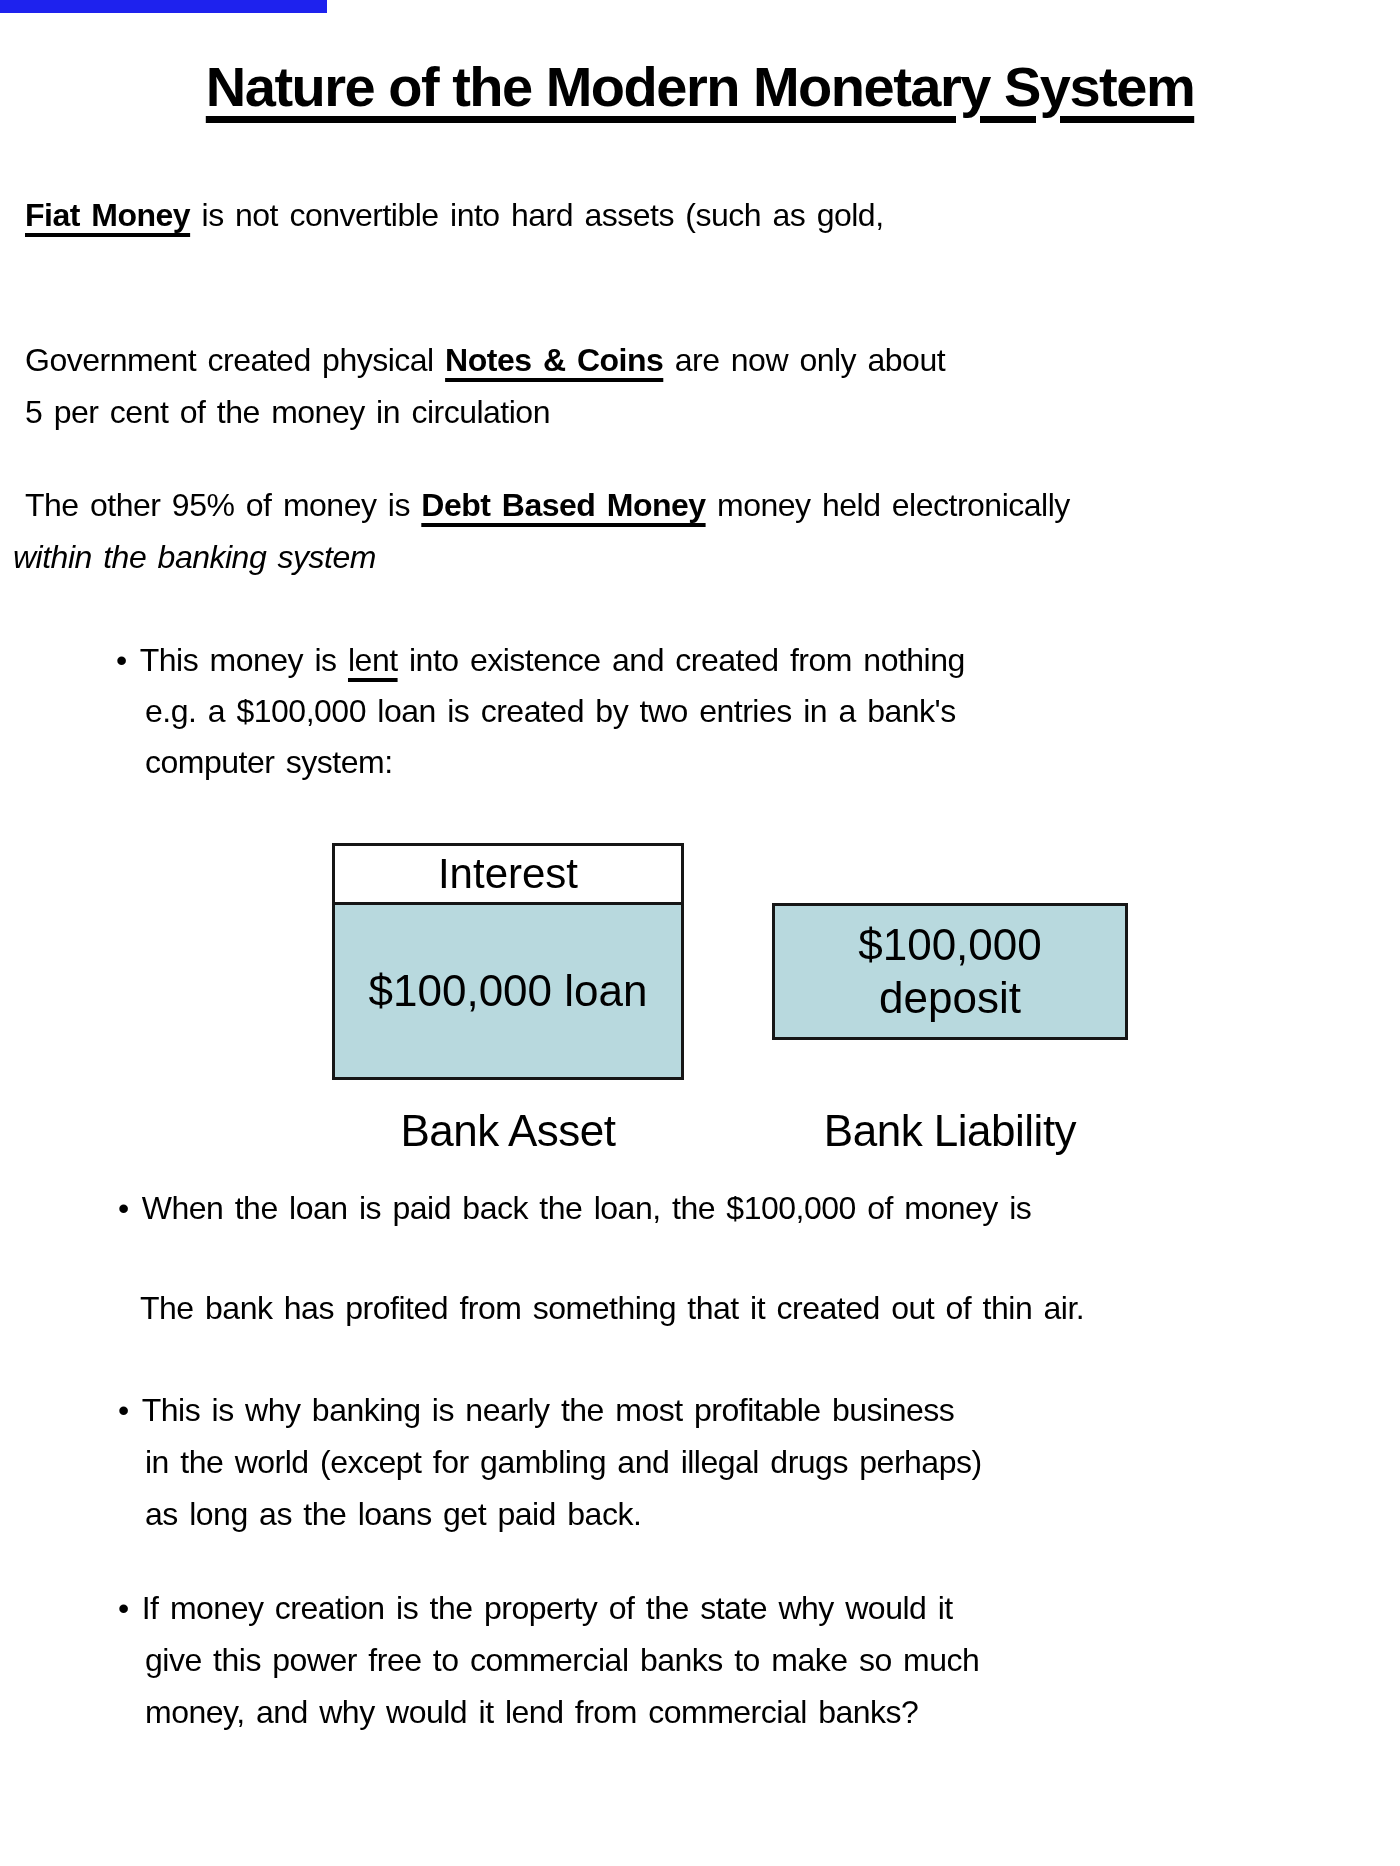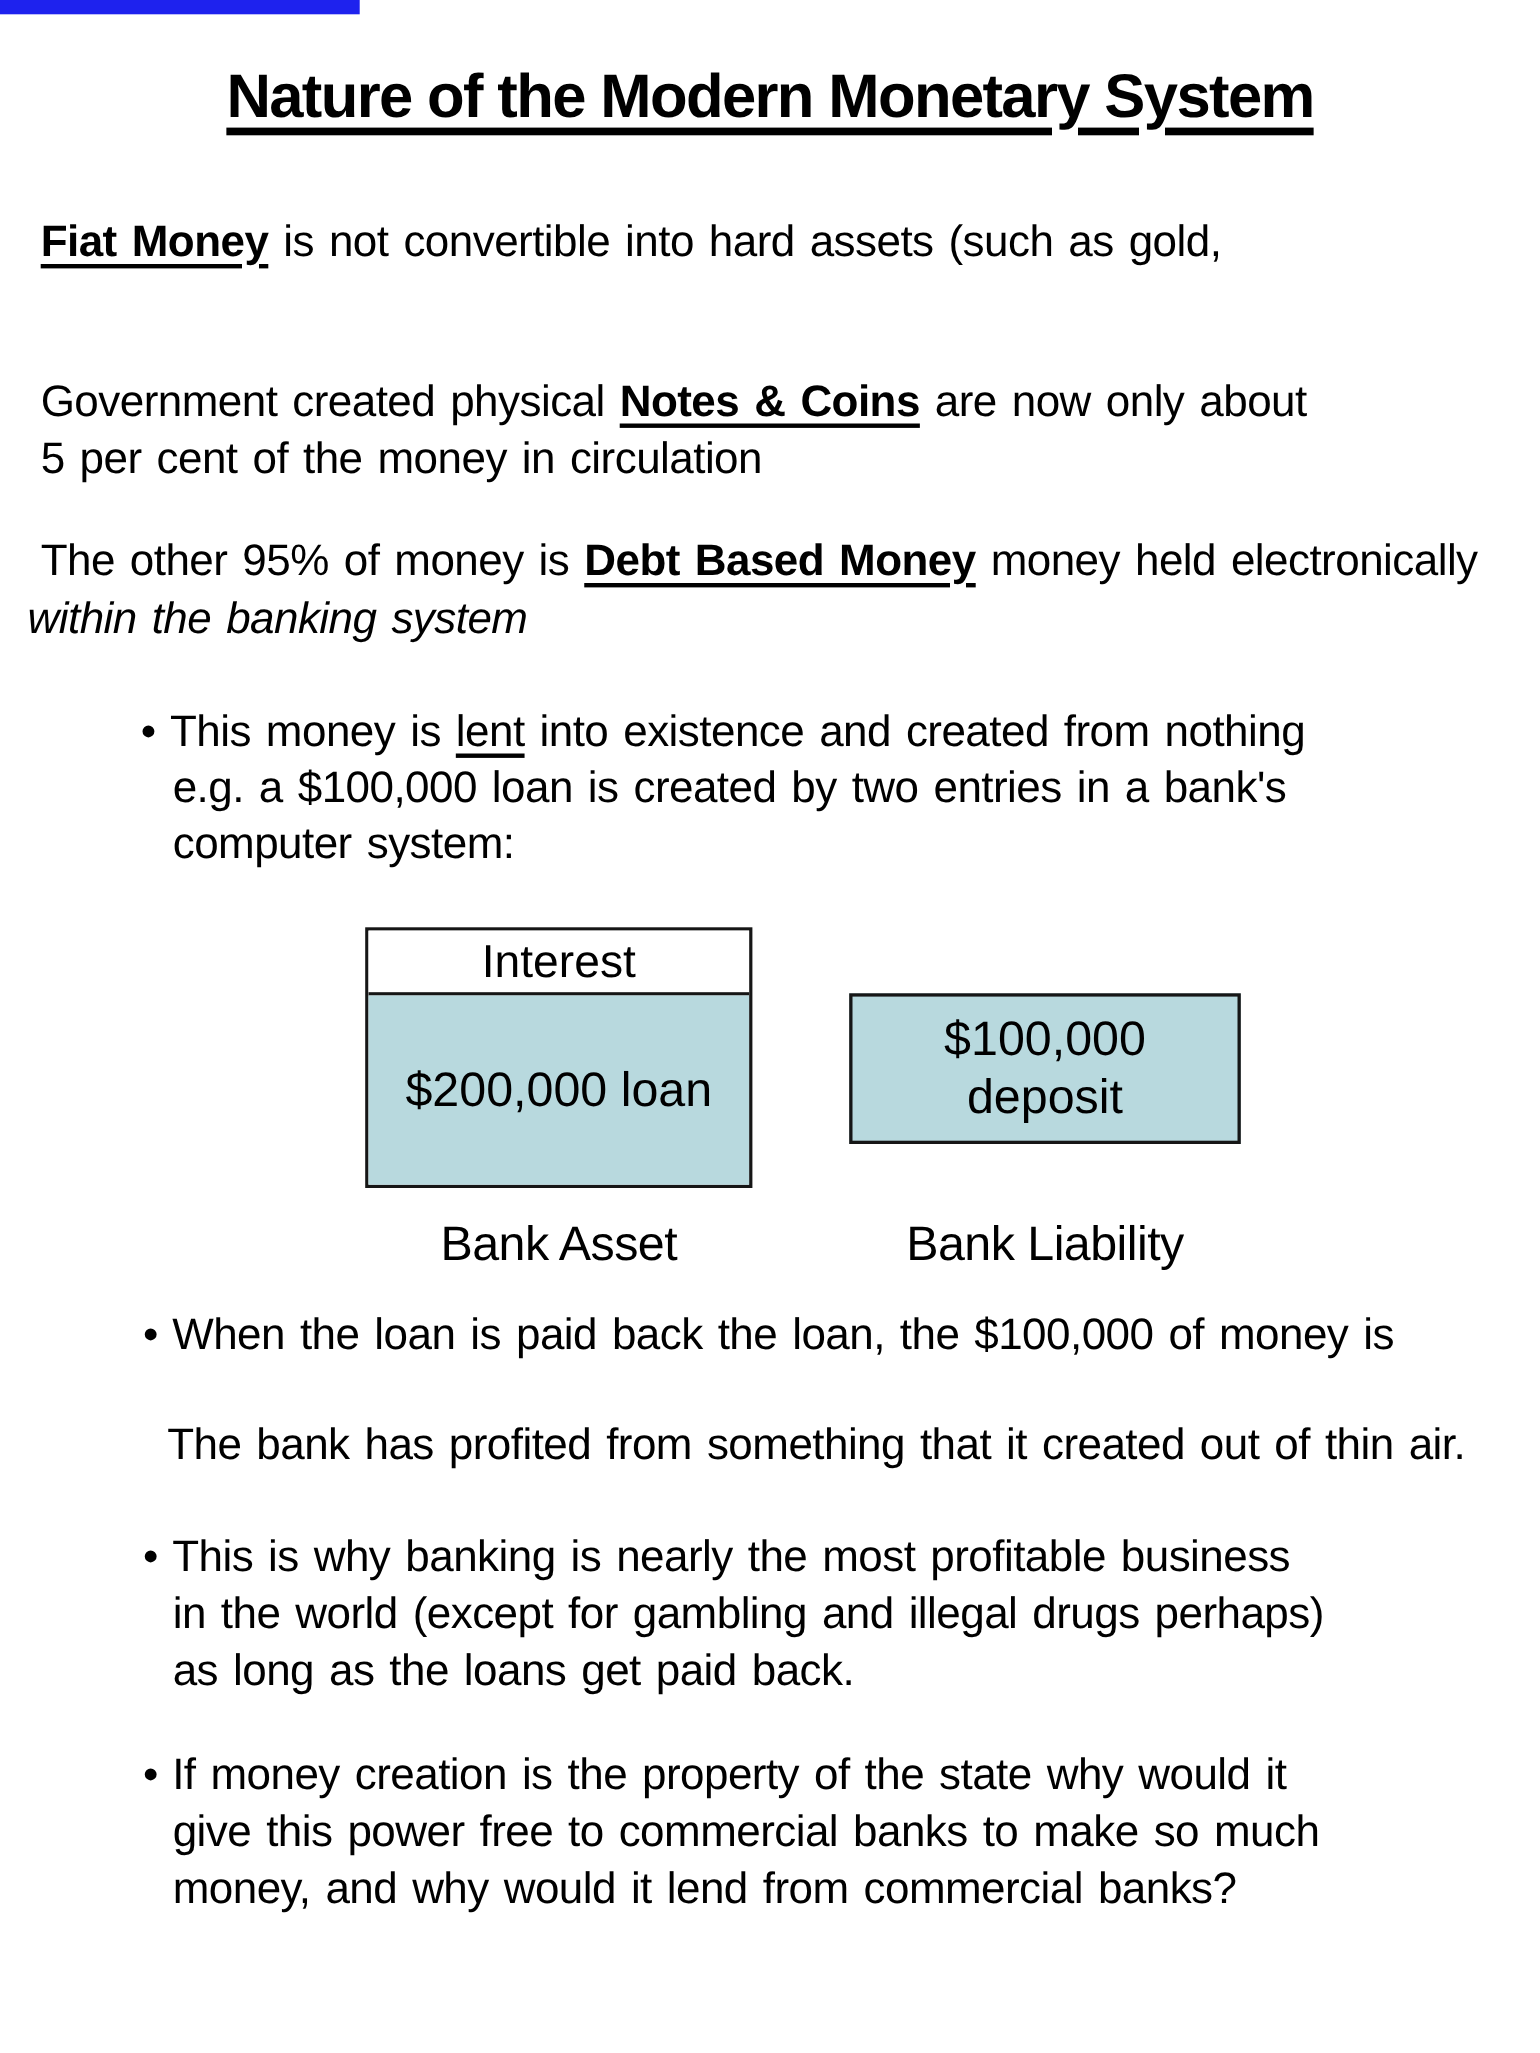--- a/index.html
+++ b/index.html
@@ -17,22 +17,22 @@
     position:absolute; left:0; top:56px; width:1400px;
     text-align:center; font-size:56px; font-weight:bold;
     letter-spacing:-1.5px; line-height:1.1; white-space:pre; margin:0;
   }
   .title-text {
     text-decoration:underline;
     text-decoration-thickness:7px;
     text-underline-offset:10px;
   }
   .line {
-    position:absolute; font-size:40px; line-height:1.25;
-    letter-spacing:-0.5px; word-spacing:3px; white-space:pre;margin-left:12px;
+    position:absolute; font-size:32px; line-height:1.25;
+    letter-spacing:-0.5px; word-spacing:3px; white-space:pre;
   }
   .emph {
     font-weight:bold; text-decoration:underline;
     text-decoration-thickness:4px; text-underline-offset:7px;
   }
   .und {
     text-decoration:underline;
     text-decoration-thickness:4px; text-underline-offset:7px;
   }
   .marker { display:inline-block; margin-right:13px; }
@@ -81,21 +81,21 @@
 
   <div class="line" style="left:25px; top:485px;"><span>The other 95% of money is </span><span class="emph">Debt Based Money</span><span> money held electronically</span></div>
   <div class="line" style="left:13px; top:537px;font-style:italic;">within the banking system</div>
 
   <div class="line" style="left:116px; top:640px;"><span class="marker">•</span><span>This money is </span><span class="und">lent</span><span> into existence and created from nothing</span></div>
   <div class="line" style="left:145px; top:691px;">e.g. a $100,000 loan is created by two entries in a bank's</div>
   <div class="line" style="left:145px; top:742px;">computer system:</div>
 
   <div class="asset-box">
     <div class="asset-head">Interest</div>
-    <div class="asset-body">$200,000 loan</div>
+    <div class="asset-body">$100,000 loan</div>
   </div>
   <div class="liability-box">$100,000
 deposit</div>
   <div class="caption asset">Bank Asset</div>
   <div class="caption liability">Bank Liability</div>
 
   <div class="line" style="left:118px; top:1188px;"><span class="marker">•</span><span>When the loan is paid back the loan, the $100,000 of money is</span></div>
   <div class="line" style="left:140px; top:1288px;">The bank has profited from something that it created out of thin air.</div>
 
   <div class="line" style="left:118px; top:1390px;"><span class="marker">•</span><span>This is why banking is nearly the most profitable business</span></div>

